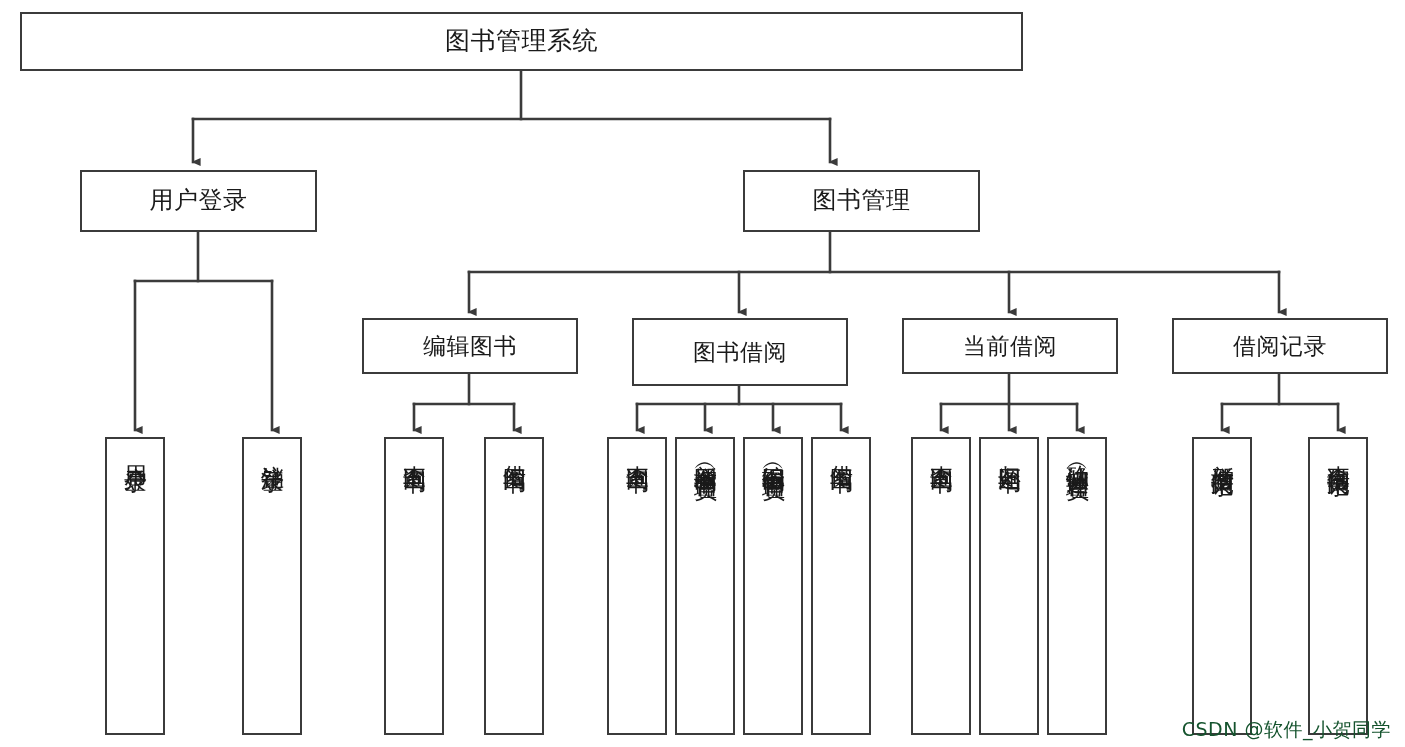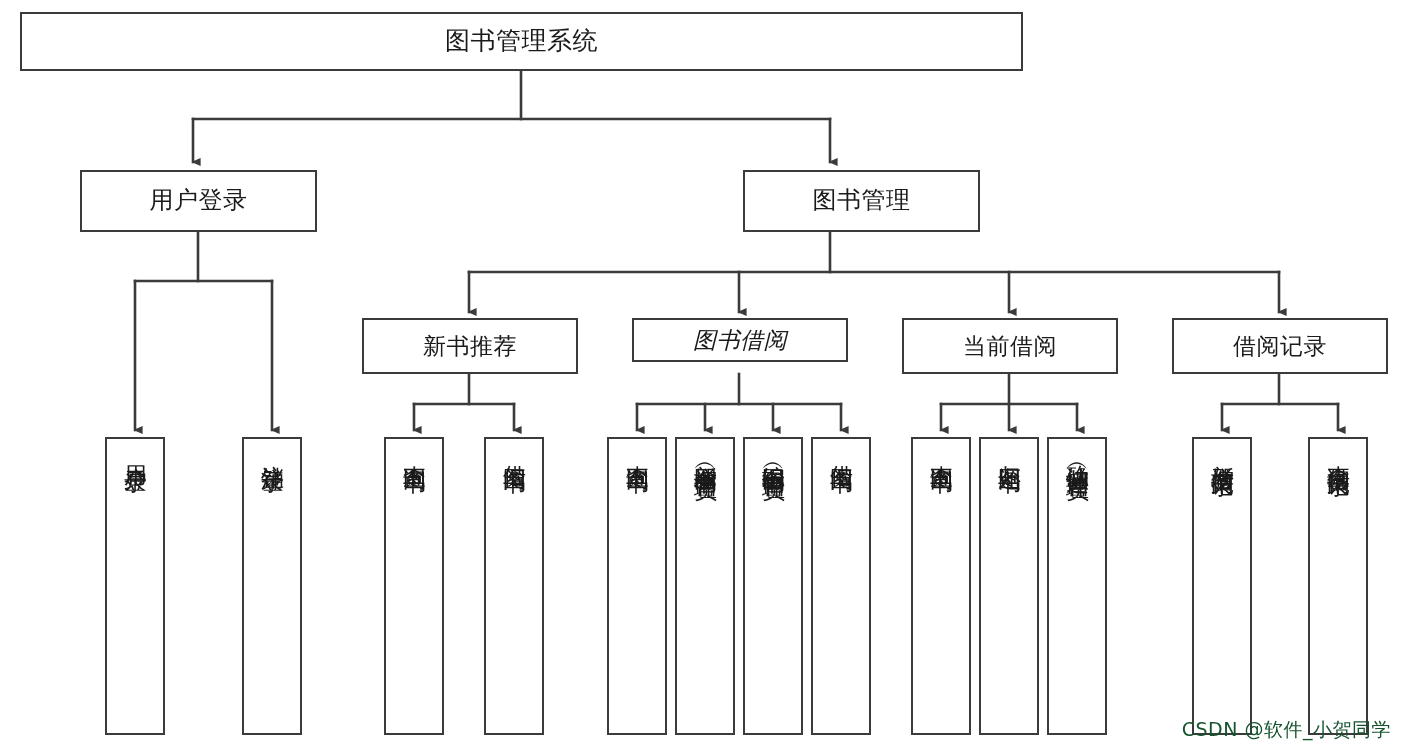--- a/index.html
+++ b/index.html
@@ -137,24 +137,24 @@
 
   <div class="node level1" style="left:80px; top:170px; width:237px; height:62px;">
     <span class="node-label">用户登录</span>
   </div>
 
   <div class="node level1" style="left:711px; top:170px; width:237px; height:62px;margin-left:32px;">
     <span class="node-label">图书管理</span>
   </div>
 
   <div class="node level2" style="left:362px; top:318px; width:216px; height:56px;">
-    <span class="node-label">新书推荐</span>
-  </div>
-
-  <div class="node level2" style="left:632px; top:318px; width:216px; height:44px;font-style:italic;">
+    <span class="node-label">编辑图书</span>
+  </div>
+
+  <div class="node level2" style="left:632px; top:318px; width:216px; height:68px;">
     <span class="node-label">图书借阅</span>
   </div>
 
   <div class="node level2" style="left:902px; top:318px; width:216px; height:56px;">
     <span class="node-label">当前借阅</span>
   </div>
 
   <div class="node level2" style="left:1172px; top:318px; width:216px; height:56px;">
     <span class="node-label">借阅记录</span>
   </div>

